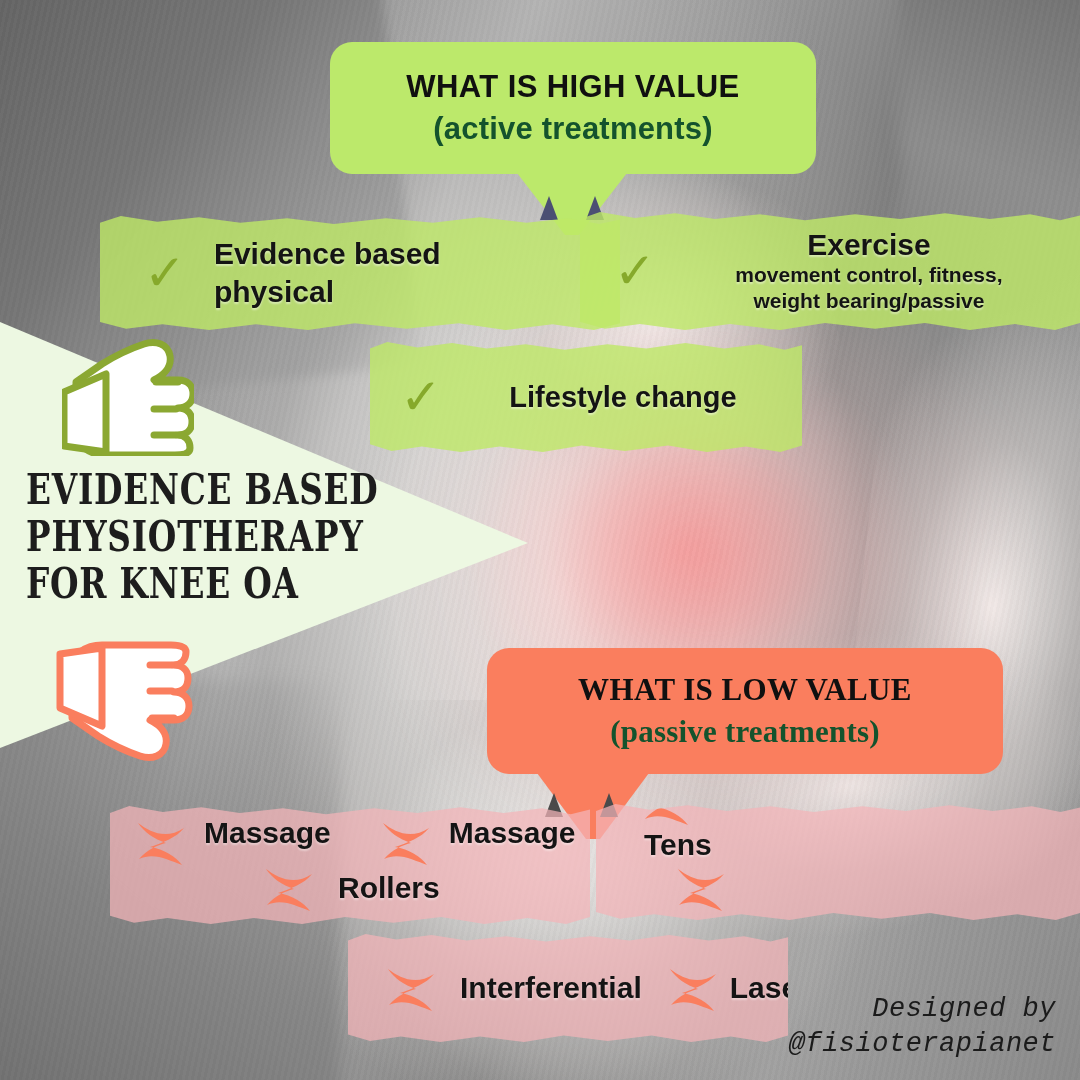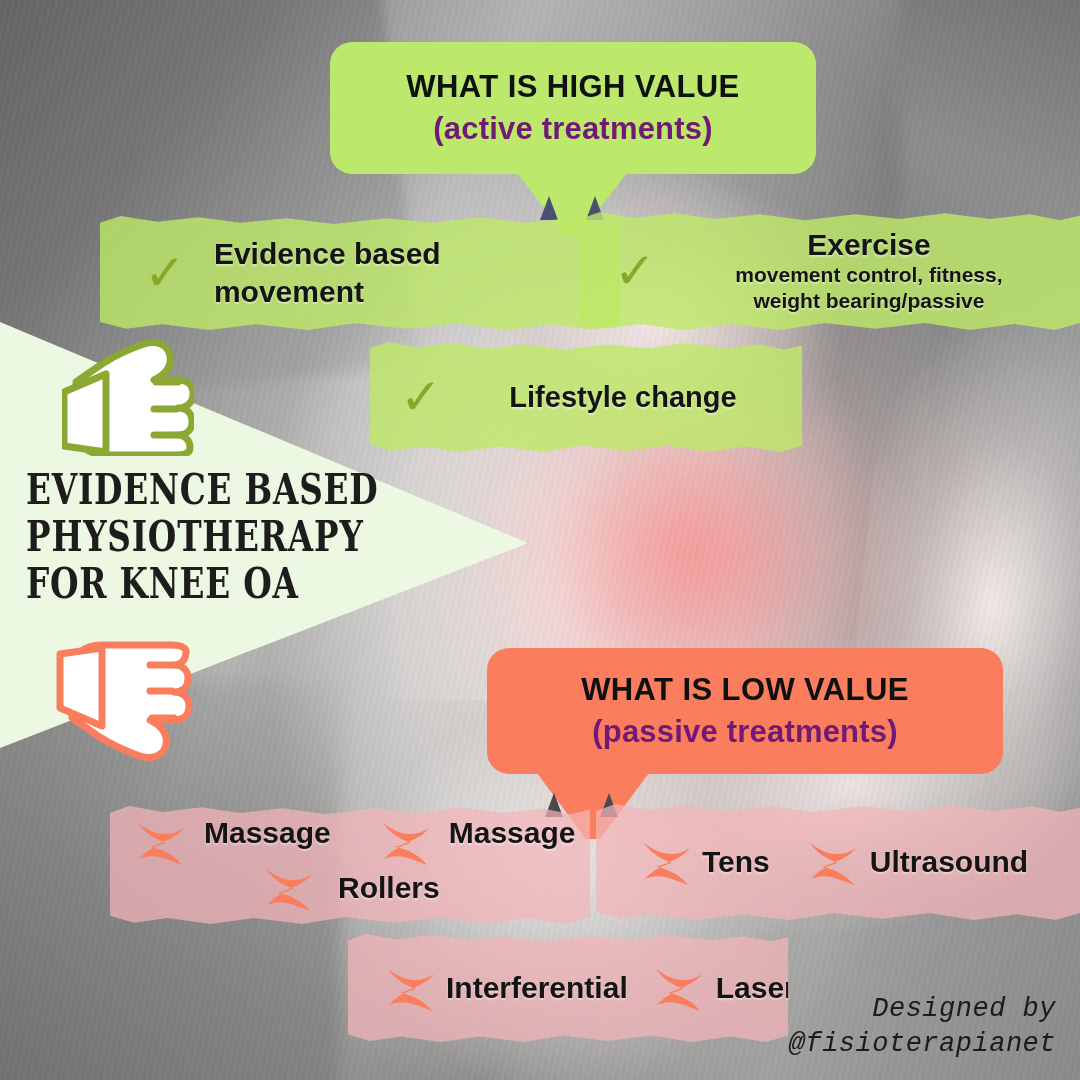--- a/index.html
+++ b/index.html
@@ -92,24 +92,24 @@
   
   .bubble{
     position:absolute;
     border-radius:22px;
     display:flex;flex-direction:column;
     align-items:center;justify-content:center;
     text-align:center;
     line-height:1.12;
   }
   .bubble .l1{font-weight:bold;font-size:31px;letter-spacing:.4px;color:#101010;}
-  .bubble .l2{font-weight:bold;font-size:31px;letter-spacing:.2px;color:#701a75;margin-top:7px;}
+  .bubble .l2{font-weight:bold;font-size:31px;letter-spacing:.2px;color:#14532d;margin-top:7px;}
 
   .bubble-green{left:330px;top:42px;width:486px;height:132px;background:#BCE96B;}
-  .bubble-orange{left:487px;top:648px;width:516px;height:126px;background:#FA7E5E;}
+  .bubble-orange{left:487px;top:648px;width:516px;height:126px;background:#FA7E5E;font-family:Liberation Serif, serif;}
 
   .tail{position:absolute;}
   .tail-green{
     left:517px;top:173px;width:110px;height:62px;
     background:#BCE96B;
     clip-path:polygon(0 0,110px 0,62px 62px,48px 62px);
   }
   .tail-orange{
     left:782px;top:773px;width:112px;height:66px;
     background:#FA7E5E;
@@ -232,21 +232,21 @@
   <div class="bubble bubble-green">
     <div class="l1">WHAT IS HIGH VALUE</div>
     <div class="l2">(active treatments)</div>
   </div>
 
   <div class="band band-green b-education">
     <div class="band-row">
       <span class="check">✓</span>
       <span class="item-title">
         <span>Evidence based</span><br>
-        <span>movement</span>
+        <span>physical</span>
       </span>
     </div>
   </div>
 
   <div class="band band-green b-exercise">
     <div class="band-row">
       <span class="check">✓</span>
       <span class="stack">
         <div class="item-title">Exercise</div>
         <div class="item-sub">movement control,  fitness,</div>
@@ -329,38 +329,38 @@
       <div style="display:flex;align-items:center;gap:20px;padding-left:140px;margin-top:-6px;">
         <svg class="cross" width="58" height="52" viewBox="0 0 58 52">
           <path d="M6 7 C18 16 34 24 52 12 C44 22 30 27 18 31 C32 33 44 41 50 49 C36 44 22 36 7 43 C16 33 26 29 34 27 C22 23 12 16 6 7 Z" fill="#FA7E5E"></path>
         </svg>
         <span class="low-text">Rollers</span>
       </div>
     </div>
   </div>
 
   <div class="band band-pink b-low2">
-    <div style="display:flex;align-items:center;width:100%;padding-left:32px;">
+    <div style="display:flex;align-items:flex-start;width:100%;padding-left:32px;flex-direction:column;">
       <svg class="cross" width="58" height="52" viewBox="0 0 58 52">
         <path d="M6 7 C18 16 34 24 52 12 C44 22 30 27 18 31 C32 33 44 41 50 49 C36 44 22 36 7 43 C16 33 26 29 34 27 C22 23 12 16 6 7 Z" fill="#FA7E5E"></path>
       </svg>
       <span class="low-text" style="margin-left:6px">Tens</span>
       <svg class="cross" width="58" height="52" viewBox="0 0 58 52" style="margin-left:34px">
         <path d="M6 7 C18 16 34 24 52 12 C44 22 30 27 18 31 C32 33 44 41 50 49 C36 44 22 36 7 43 C16 33 26 29 34 27 C22 23 12 16 6 7 Z" fill="#FA7E5E"></path>
       </svg>
       <span class="low-text" style="margin-left:8px">Ultrasound</span>
     </div>
   </div>
 
   <div class="band band-pink b-low3">
     <div style="display:flex;align-items:center;width:100%;padding-left:24px;">
       <svg class="cross" width="58" height="52" viewBox="0 0 58 52">
         <path d="M6 7 C18 16 34 24 52 12 C44 22 30 27 18 31 C32 33 44 41 50 49 C36 44 22 36 7 43 C16 33 26 29 34 27 C22 23 12 16 6 7 Z" fill="#FA7E5E"></path>
       </svg>
-      <span class="low-text" style="margin-left:6px">Interferential</span>
+      <span class="low-text" style="margin-left:20px">Interferential</span>
       <svg class="cross" width="58" height="52" viewBox="0 0 58 52" style="margin-left:22px">
         <path d="M6 7 C18 16 34 24 52 12 C44 22 30 27 18 31 C32 33 44 41 50 49 C36 44 22 36 7 43 C16 33 26 29 34 27 C22 23 12 16 6 7 Z" fill="#FA7E5E"></path>
       </svg>
       <span class="low-text" style="margin-left:8px">Laser</span>
     </div>
   </div>
 
   <div class="credit">
     <div>Designed by</div>
     <div>@fisioterapianet</div>

